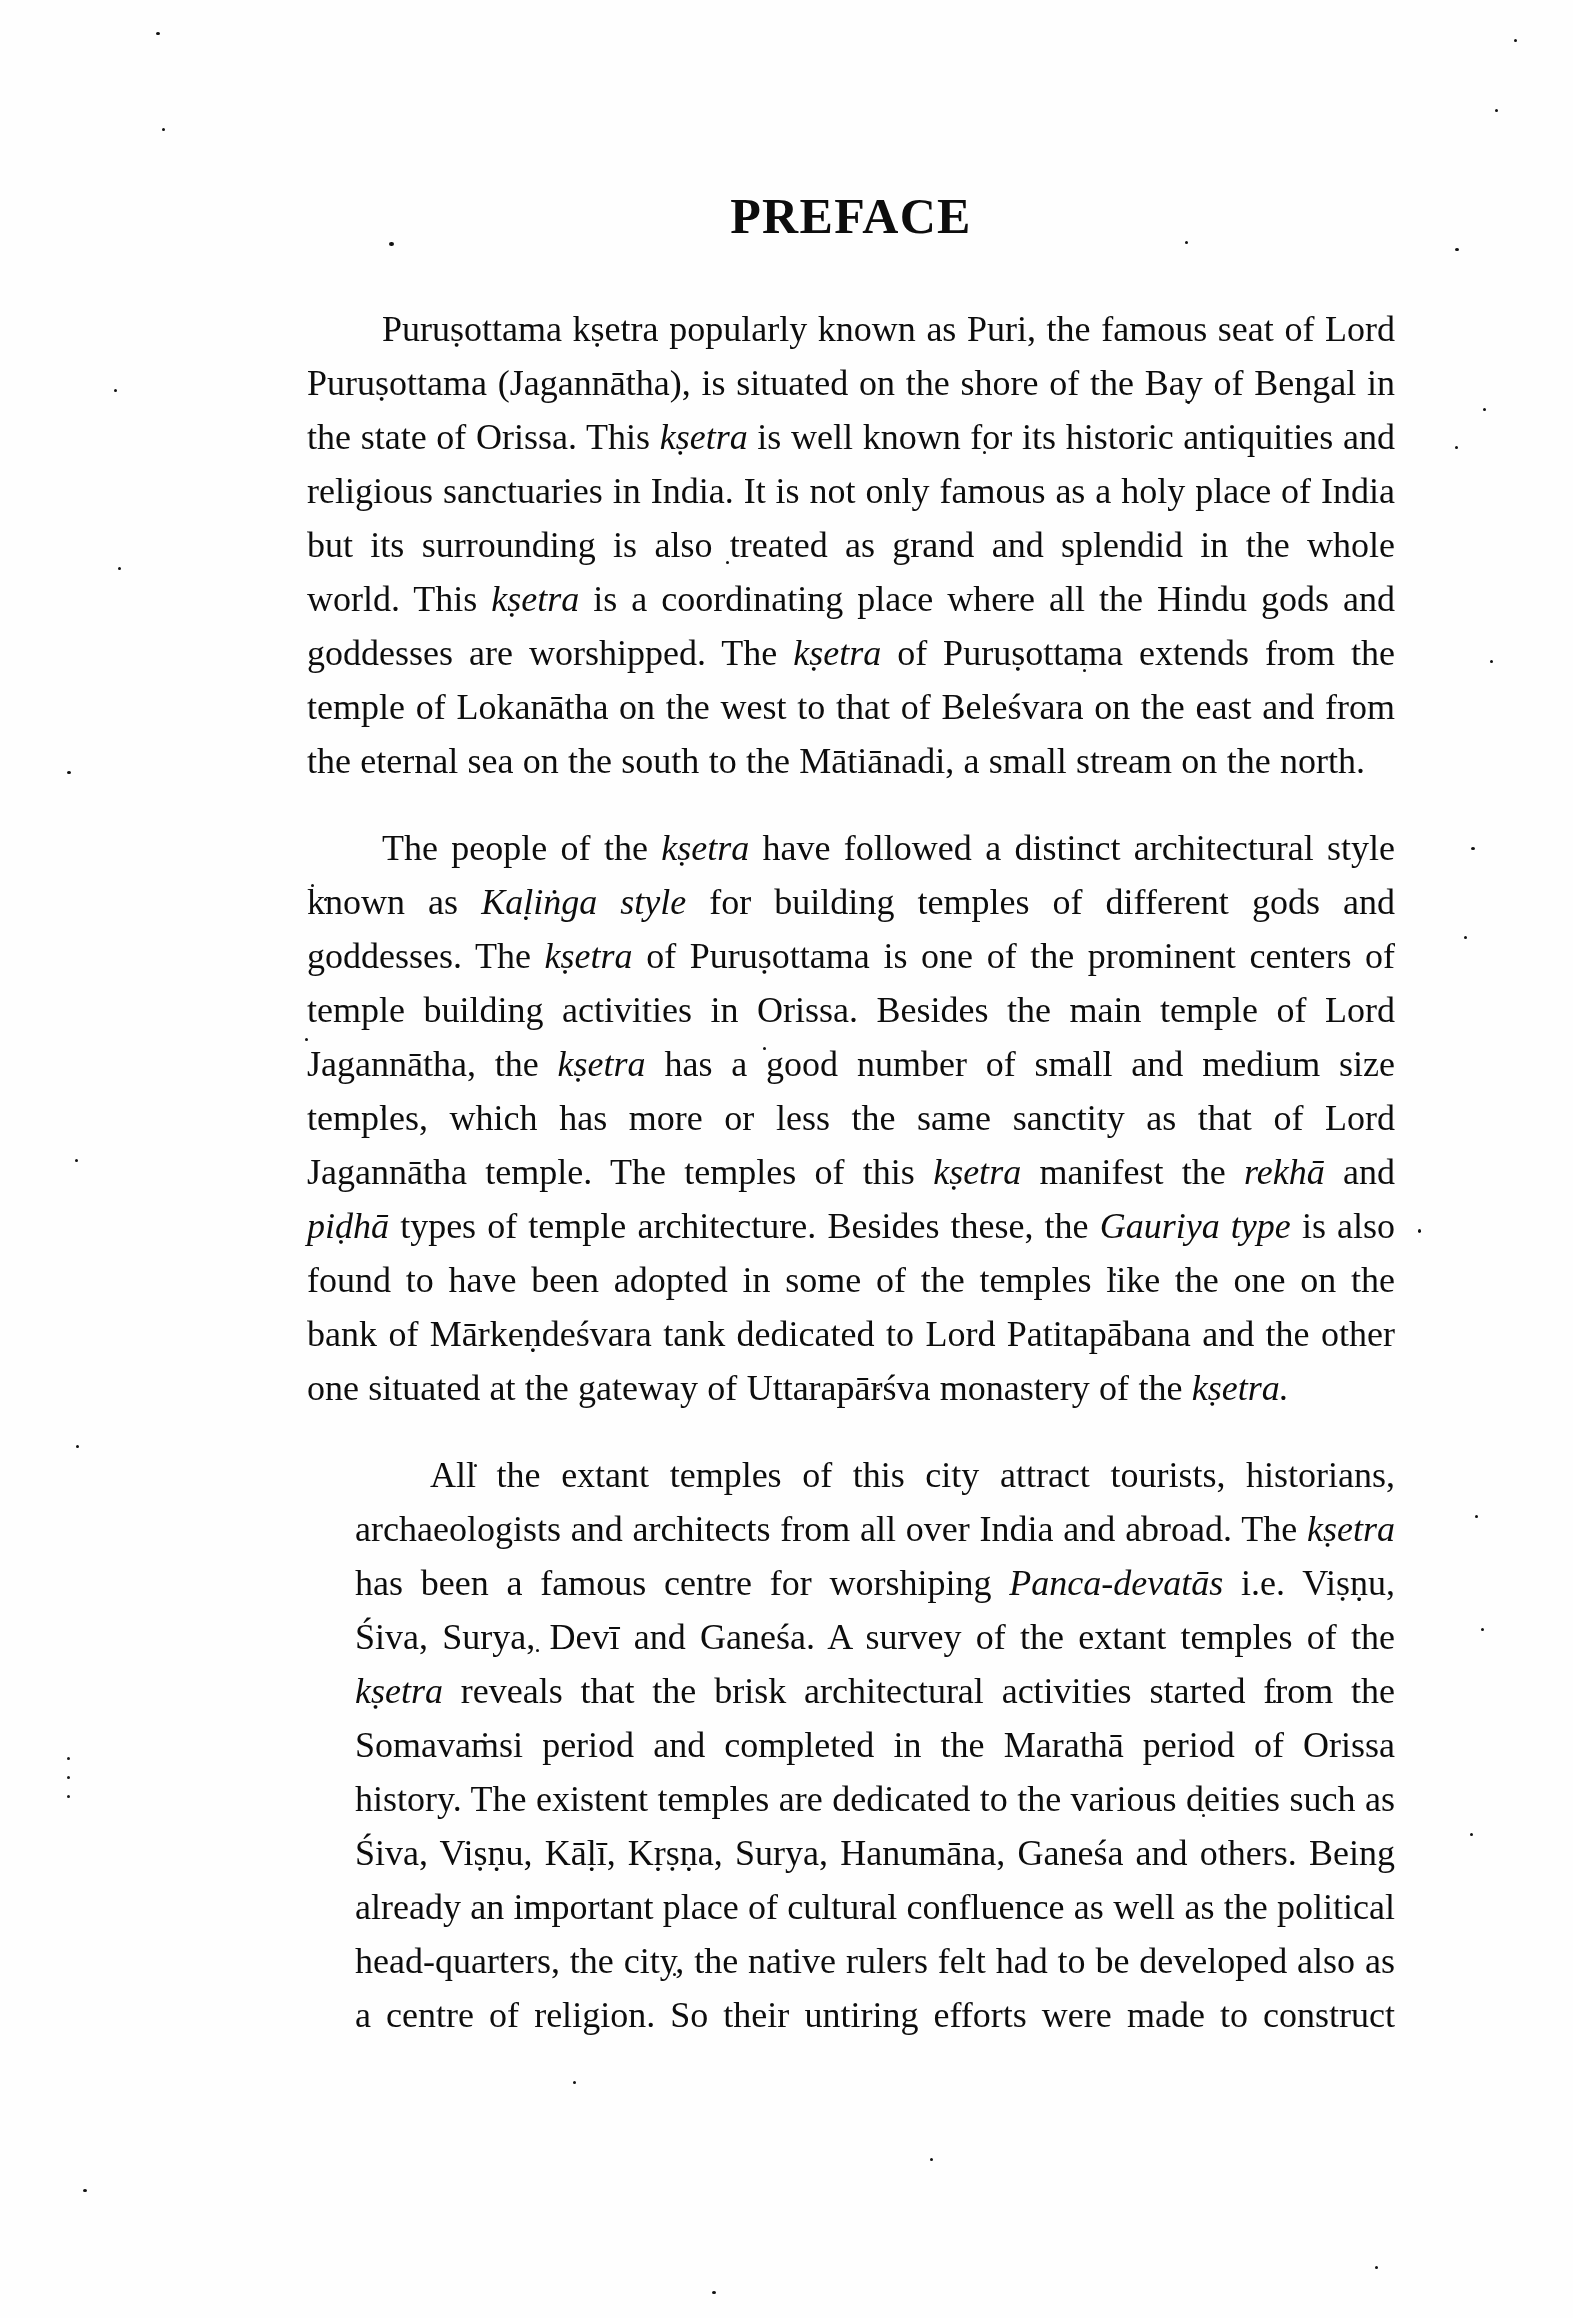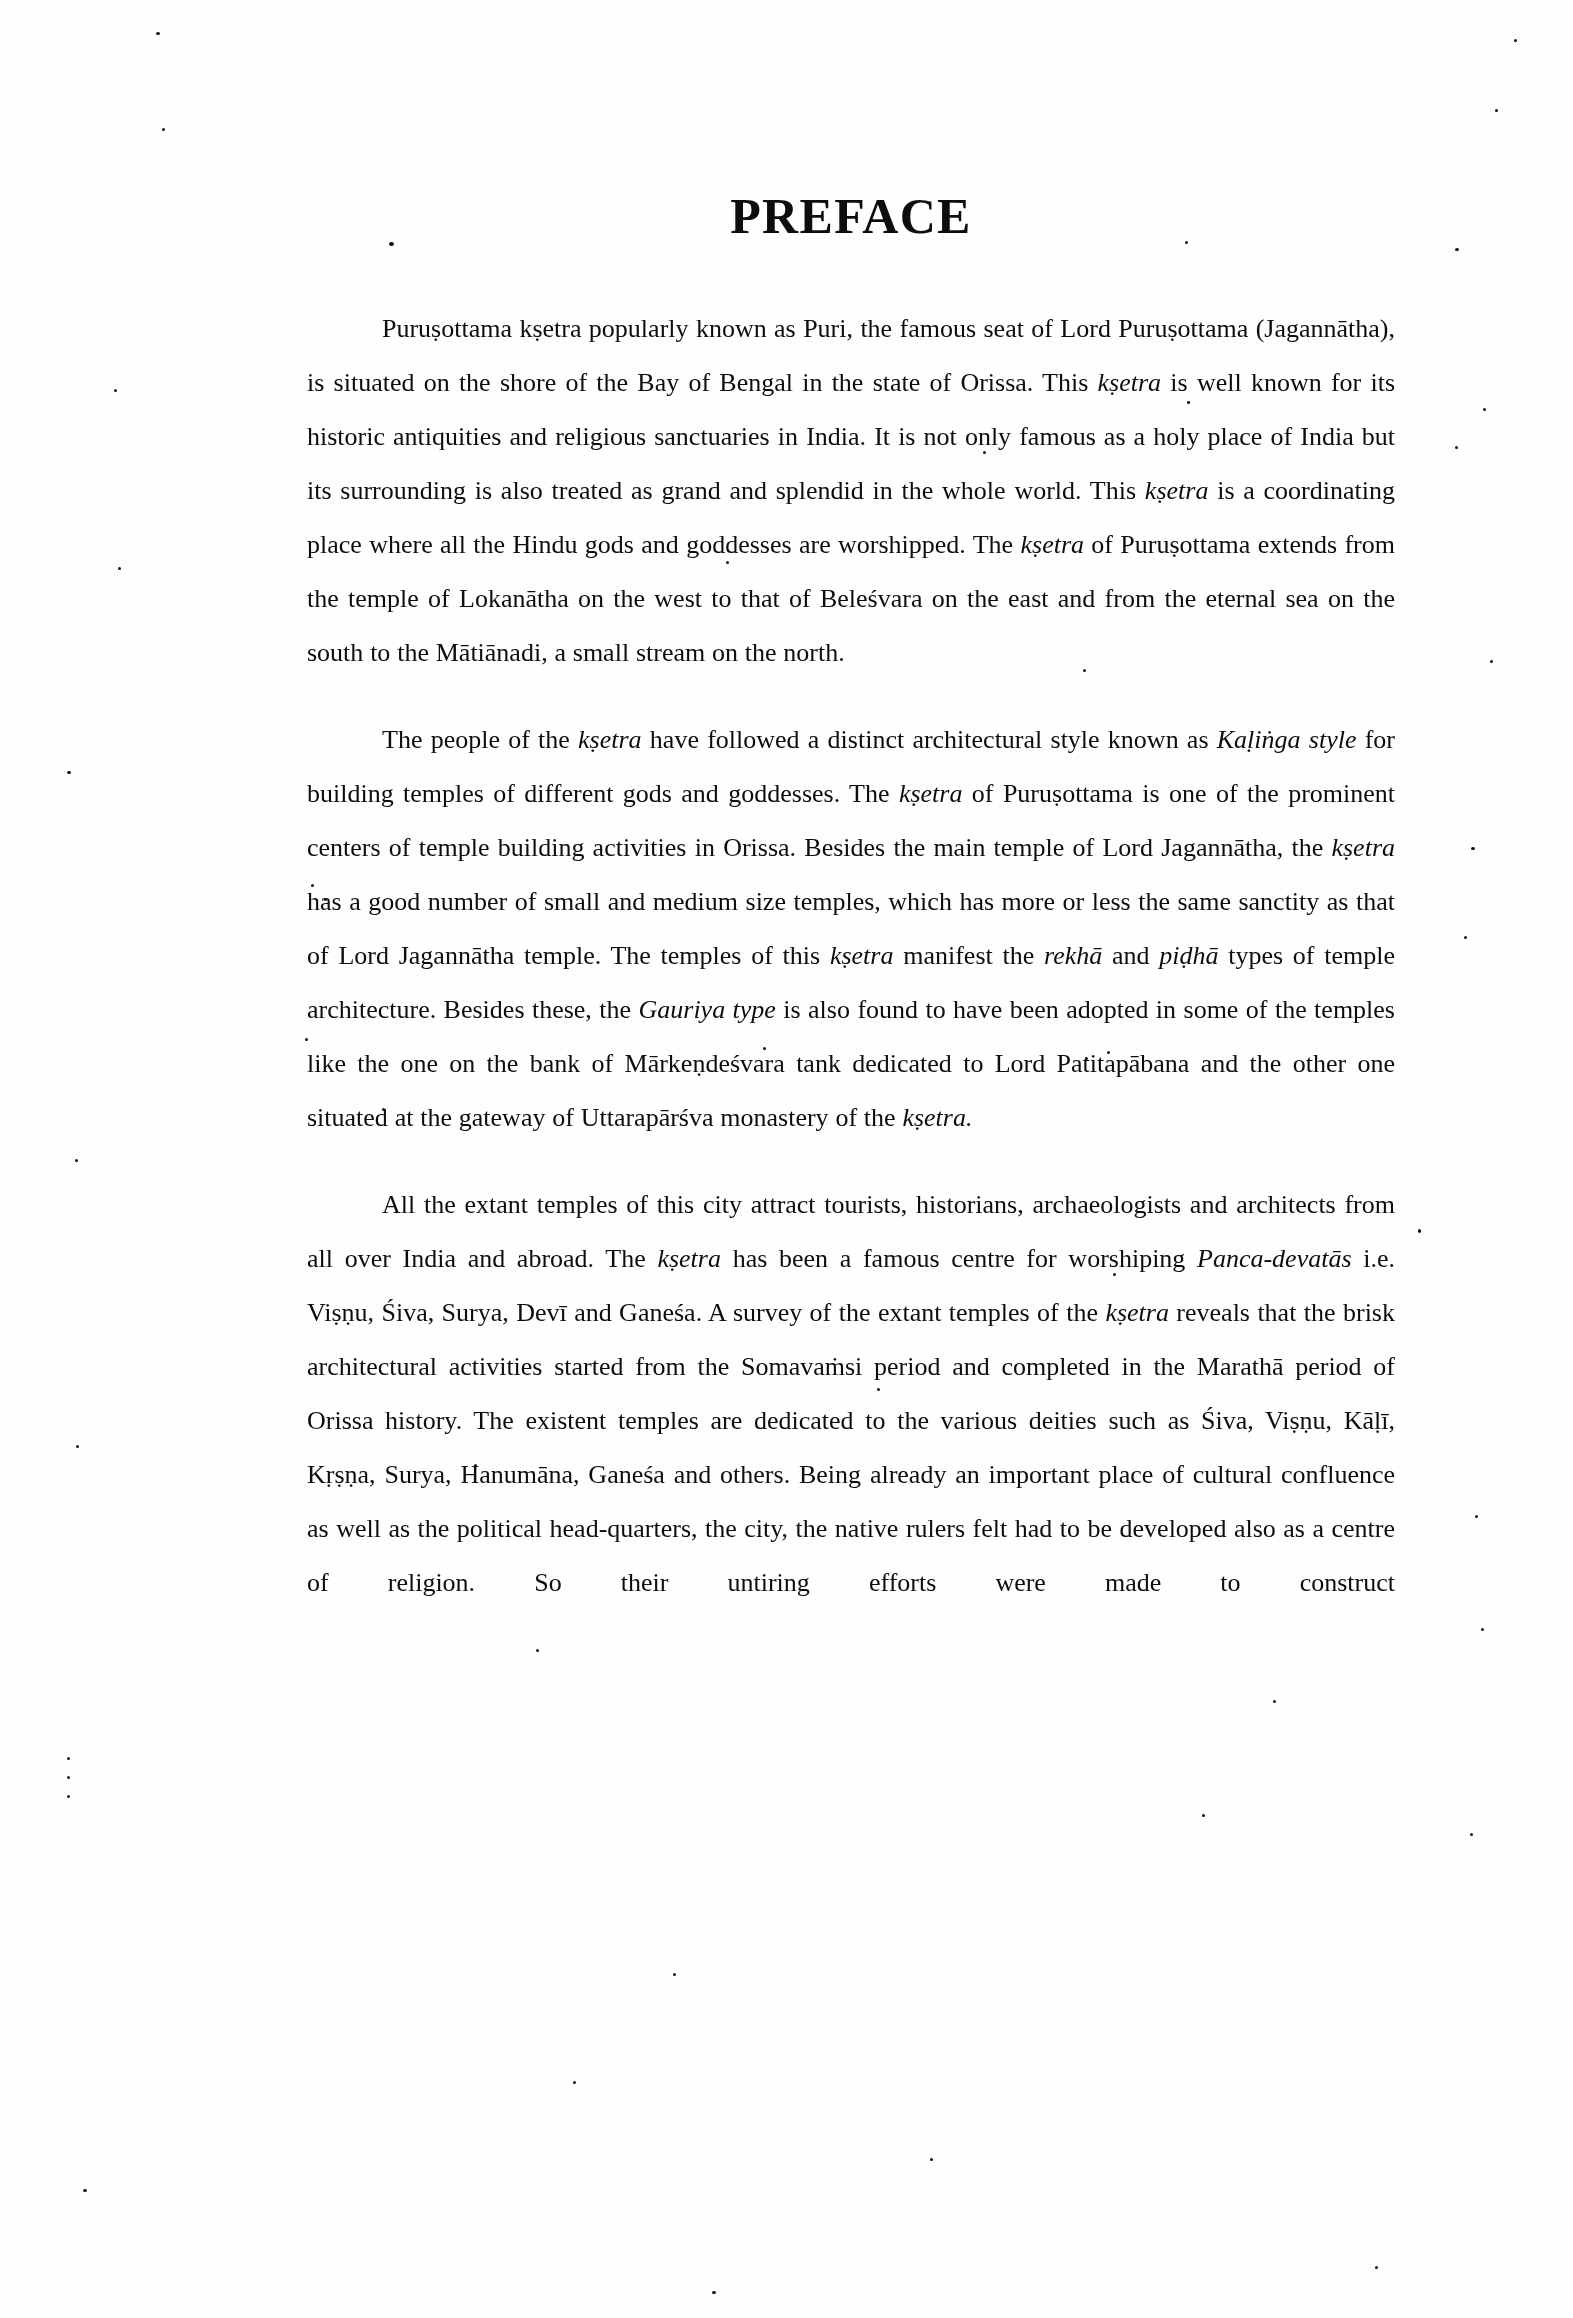--- a/index.html
+++ b/index.html
@@ -30,34 +30,34 @@
   #page-title {
     font-size: 50px;
     font-weight: 700;
     text-align: center;
     letter-spacing: 1.3px;
     margin: 0 0 61px 0;
     line-height: 1;
   }
 
   .para {
-    font-size: 26px;
+    font-size: 36px;
     line-height: 54px;
     text-align: justify;
     text-justify: inter-word;
     text-indent: 75px;
     margin: 0 0 33px 0;
     word-spacing: 0.3px;
     -webkit-font-smoothing: none;
   }
 
   .para:last-of-type { margin-bottom: 0; }
 
   
-  .para.runs-over { text-align-last: justify; }
+  .para.runs-over { text-align-last: justify; margin-left: 48px; }
 
   em, i { font-style: italic; }
 
   
   .speck {
     position: absolute;
     background: #111;
     border-radius: 50%;
     pointer-events: none;
   }

